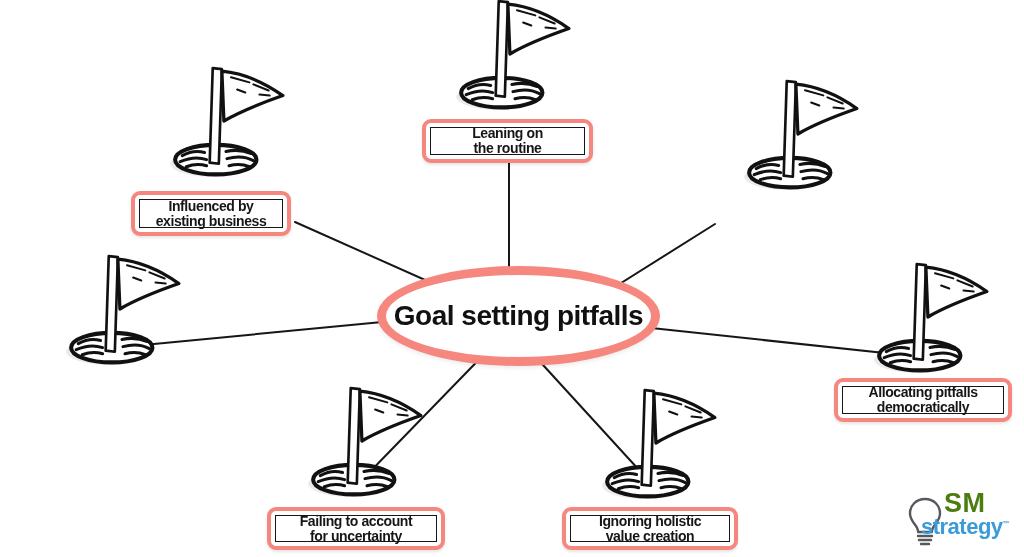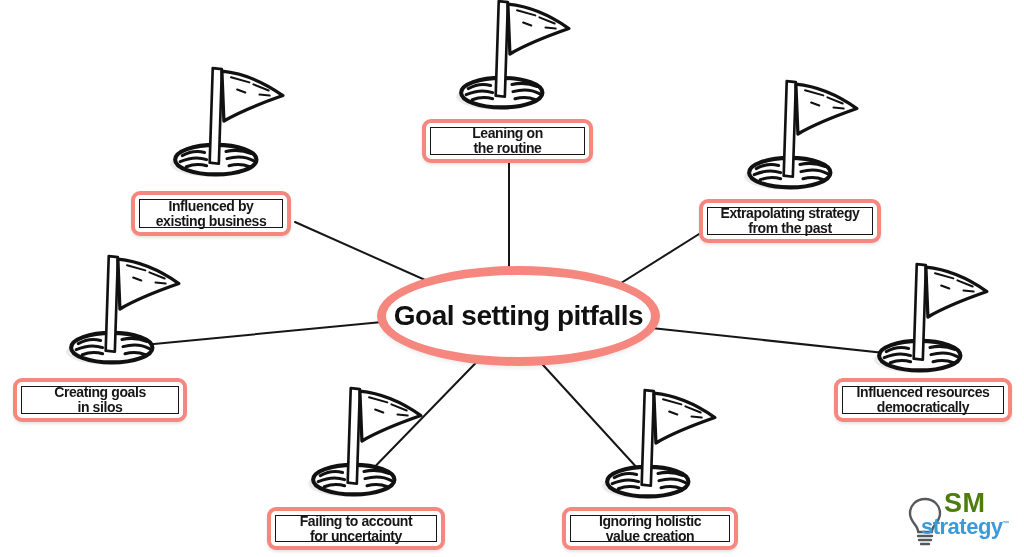--- a/index.html
+++ b/index.html
@@ -113,32 +113,24 @@
   <div class="node" style="left:422px;top:119px;width:171px;height:44px">
     <div class="node-inner">Leaning on
 the routine</div>
   </div>
 
   <div class="node" style="left:131px;top:191px;width:160px;height:45px">
     <div class="node-inner">Influenced by
 existing business</div>
   </div>
 
-  <div class="node" style="left:699px;top:199px;width:182px;height:44px">
-    <div class="node-inner">Extrapolating strategy
-from the past</div>
-  </div>
 
-  <div class="node" style="left:13px;top:378px;width:174px;height:44px">
-    <div class="node-inner">Creating goals
-in silos</div>
-  </div>
 
   <div class="node" style="left:834px;top:378px;width:178px;height:44px">
-    <div class="node-inner">Influenced resources
+    <div class="node-inner">Allocating pitfalls
 democratically</div>
   </div>
 
   <div class="node" style="left:267px;top:507px;width:178px;height:43px">
     <div class="node-inner">Failing to account
 for uncertainty</div>
   </div>
 
   <div class="node" style="left:562px;top:507px;width:176px;height:43px">
     <div class="node-inner">Ignoring holistic

